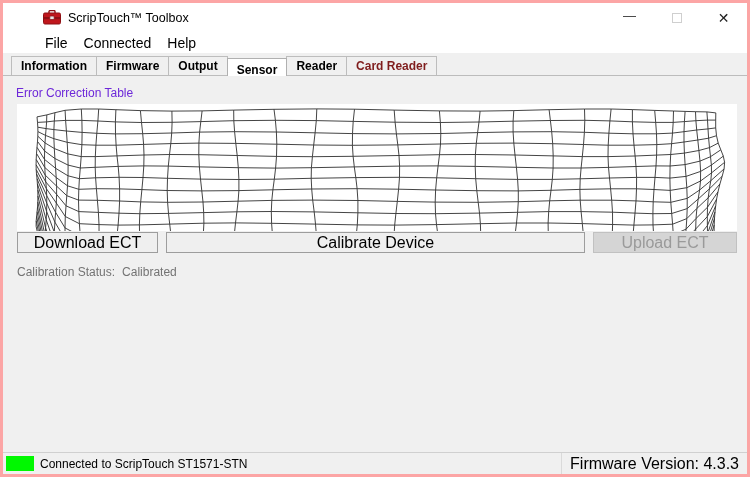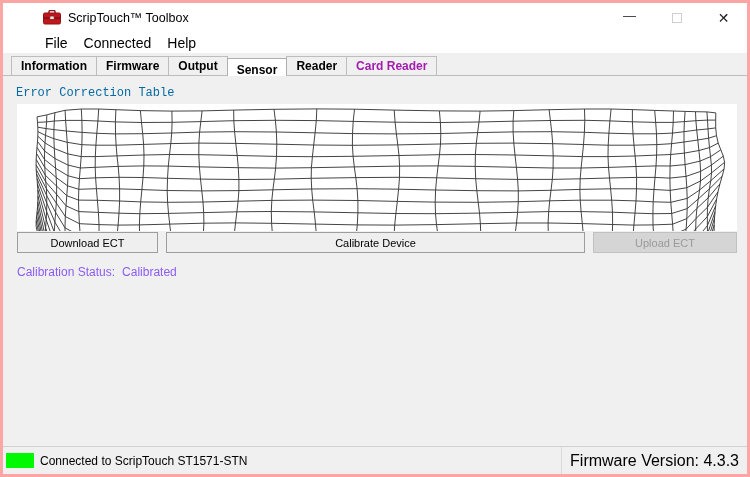--- a/index.html
+++ b/index.html
@@ -18,41 +18,41 @@
 
   
   .menubar { height:21px; display:flex; align-items:center; background:#fff; padding-left:2px; }
   .menu-item { padding:2px 8px; font-size:14px; color:#000; }
 
   
   .tabstrip { position:absolute; top:50px; left:0; right:0; height:22px; background:#f0f0f0; padding-left:8px; display:flex; align-items:flex-end; }
   .tab { height:19px; padding:2px 9px 3px; font-size:12px; color:#000; background:#f0f0f0;
          border:1px solid #bdbdbd; border-bottom:none; margin-right:-1px; white-space:nowrap;font-weight:bold; }
   .tab.active { height:18px; padding-top:4px; background:#fff; border-color:#b0b0b0; position:relative; z-index:3; margin-bottom:-1px; }
-  .tab.disabled { color:#a21caf; }
+  .tab.disabled { color:#7f1d1d; }
 
   
   .pane { position:absolute; top:72px; left:0; right:0; bottom:19px; background:#f0f0f0; border-top:1px solid #bcbcbc; }
-  .section-label { position:absolute; left:13px; top:10px; font-size:12px; color:#0369a1;font-family:Liberation Mono, monospace; }
+  .section-label { position:absolute; left:13px; top:10px; font-size:12px; color:#6d28d9; }
   .mesh-panel { position:absolute; left:14px; top:28px; width:720px; height:127px; background:#fff; }
   .mesh-panel svg { display:block; }
 
   .btn-row { position:absolute; left:14px; right:10px; top:156px; height:21px; display:flex; gap:8px; }
-  .btn { background:#efefef; border:1px solid #9d9d9d; font-size:11px; color:#000;
+  .btn { background:#efefef; border:1px solid #9d9d9d; font-size:16px; color:#000;
          display:flex; align-items:center; justify-content:center; cursor:default; }
   .btn-download { width:141px; }
   .btn-upload { width:144px; }
   .btn-calibrate { flex:1; }
   .btn.disabled { background:#d5d5d5; border-color:#c1c1c1; color:#9a9a9a; }
 
-  .cal-status { position:absolute; left:14px; top:189px; font-size:12px; color:#8b5cf6; }
+  .cal-status { position:absolute; left:14px; top:189px; font-size:12px; color:#737373; }
   .cal-status .value { margin-left:7px; }
 
   
-  .statusbar { position:absolute; left:0; right:0; bottom:0; height:28px; background:#f0f0f0;
+  .statusbar { position:absolute; left:0; right:0; bottom:0; height:22px; background:#f0f0f0;
                border-top:1px solid #d0d0d0; display:flex; align-items:center; }
   .indicator { width:28px; height:15px; margin-left:3px; background:#00f800; }
   .conn-text { margin-left:6px; font-size:12px; color:#000; }
   .fw-section { margin-left:auto; height:100%; display:flex; align-items:center; padding:0 8px; border-left:1px solid #dadada; }
   .fw-text { font-size:16px; color:#000; }
 </style>
 </head>
 <body>
 
 <div class="window">

